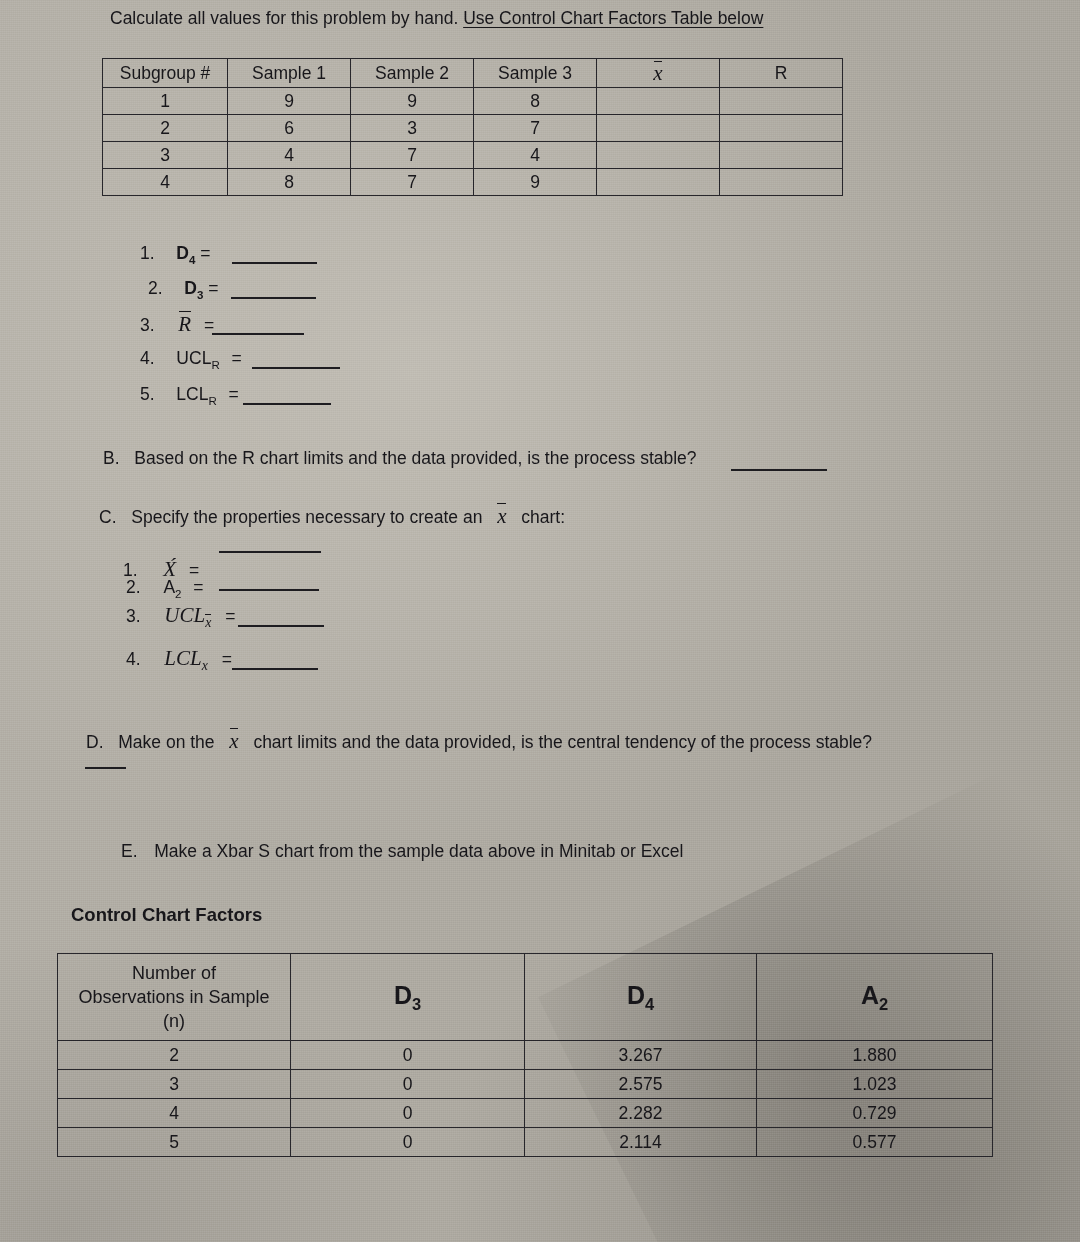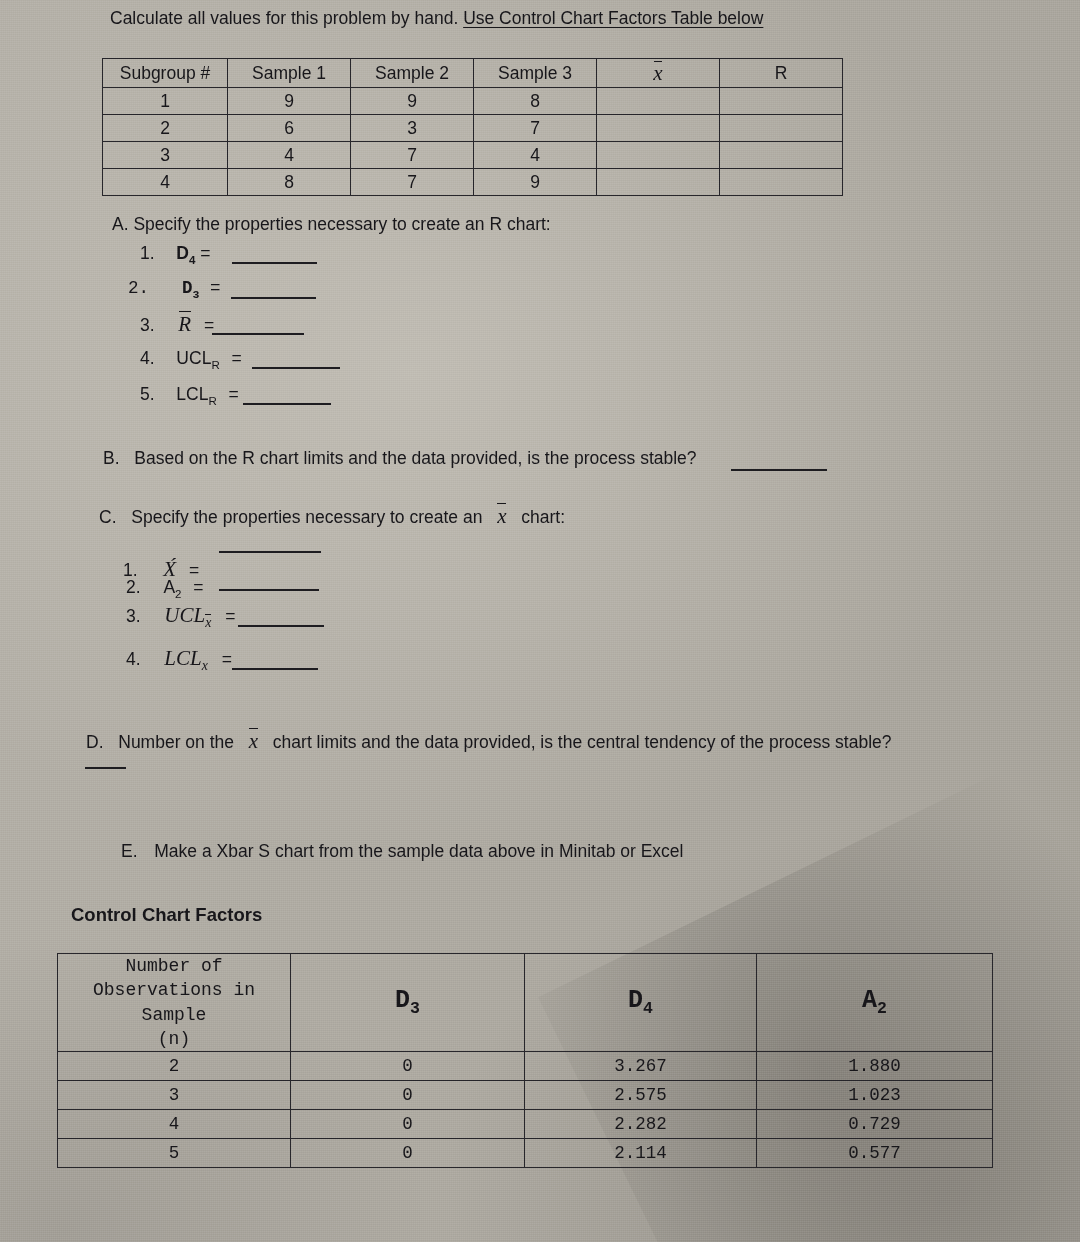--- a/index.html
+++ b/index.html
@@ -102,21 +102,21 @@
     background: transparent;
   }
 
   
   #data-table { left: 102px; top: 58px; width: 740px; }
   #data-table td { height: 26px; }
   #data-table tr.head td { height: 28px; }
 
   
   #factors-table { left: 57px; top: 953px; width: 935px; }
-  #factors-table td { height: 28px; font-family: Liberation Mono, monospace; }
+  #factors-table td { height: 28px; }
   #factors-table td.hdr { height: 86px; line-height: 1.35; }
   #factors-table .hdr-n { font-size: 18px; }
   #factors-table .sym { font-weight: bold; font-size: 25px; }
 </style>
 </head>
 <body>
 
 <div id="sheet">
 
   <div id="corner-shadow"></div>
@@ -176,34 +176,30 @@
           <td>4</td>
           <td>8</td>
           <td>7</td>
           <td>9</td>
           <td></td>
           <td></td>
         </tr>
       </tbody>
     </table>
 
-    <div class="txt" style="left:112px; top:213px;">
-      <span>A.</span>
-      <span>Specify the properties necessary to create an R chart:</span>
-    </div>
 
     <div class="txt" style="left:140px; top:242px;">
       <span>1.</span>
       <span style="display:inline-block;width:12px"></span>
       <span class="bold">D<sub>4</sub></span>
       <span>=</span>
     </div>
     <div class="blank" style="left:232px; top:262px; width:85px;"></div>
 
-    <div class="txt" style="left:128px; top:277px;font-family:Liberation Mono, monospace;">
+    <div class="txt" style="left:148px; top:277px;">
       <span>2.</span>
       <span style="display:inline-block;width:12px"></span>
       <span class="bold">D<sub>3</sub></span>
       <span>=</span>
     </div>
     <div class="blank" style="left:231px; top:297px; width:85px;"></div>
 
     <div class="txt" style="left:140px; top:310px;">
       <span>3.</span>
       <span style="display:inline-block;width:14px"></span>
@@ -280,21 +276,21 @@
       <span style="display:inline-block;width:14px"></span>
       <span class="serif-it">LCL<sub>x</sub></span>
       <span style="display:inline-block;width:4px"></span>
       <span>=</span>
     </div>
     <div class="blank" style="left:232px; top:668px; width:86px;"></div>
 
     <div class="txt" style="left:86px; top:727px;">
       <span>D.</span>
       <span style="display:inline-block;width:5px"></span>
-      <span>Number on the</span>
+      <span>Make on the</span>
       <span style="display:inline-block;width:5px"></span>
       <span class="serif-it ovb">x</span>
       <span style="display:inline-block;width:5px"></span>
       <span>chart limits and the data provided, is the central tendency of the process stable?</span>
     </div>
     <div class="blank" style="left:85px; top:767px; width:41px;"></div>
 
     <div class="txt" style="left:84px; top:840px;margin-left:37px;">
       <span>E.</span>
       <span style="display:inline-block;width:7px"></span>

